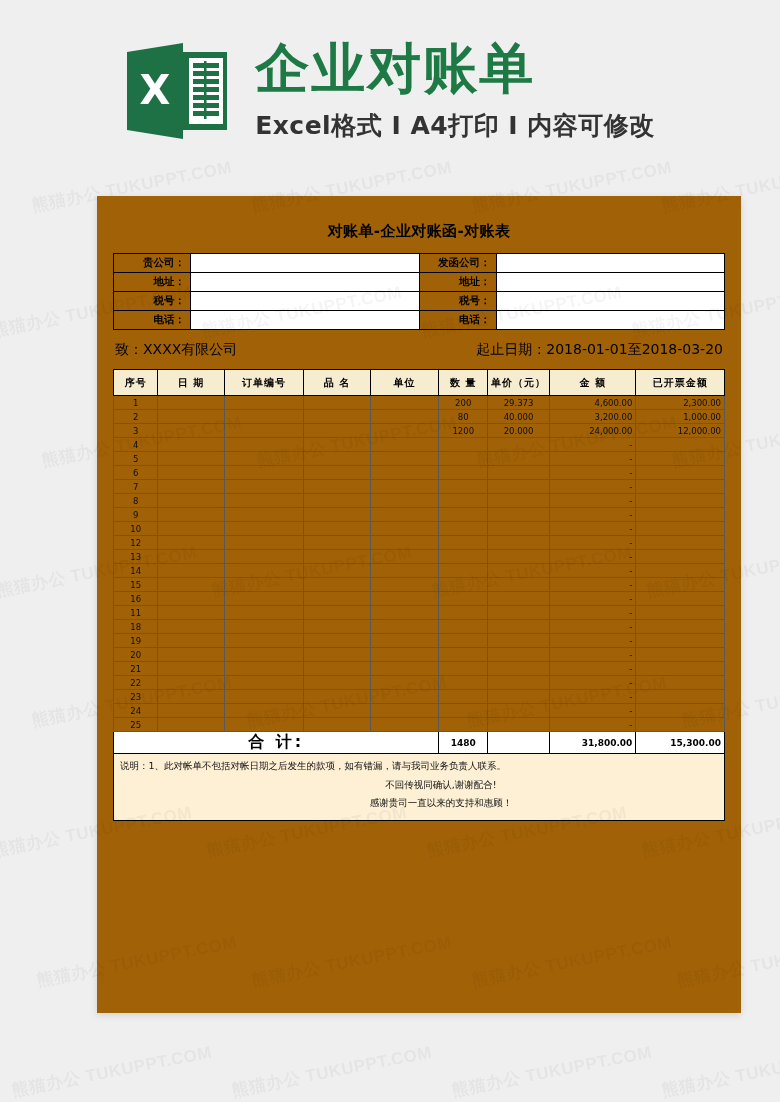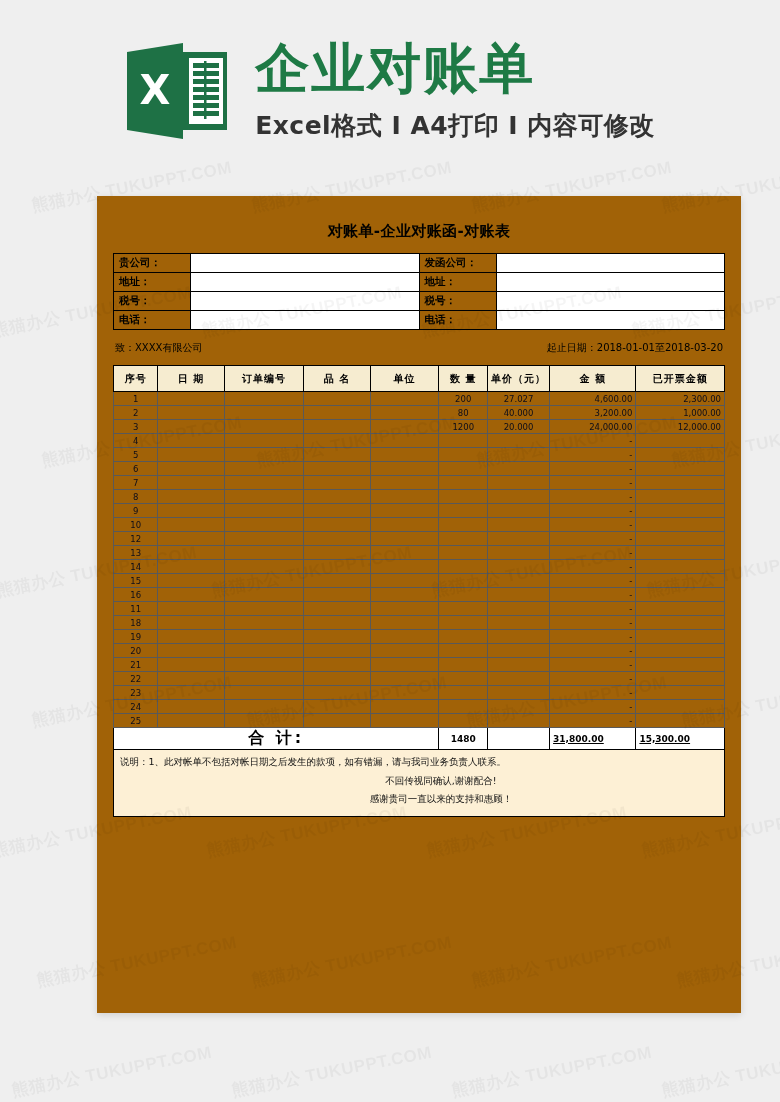--- a/index.html
+++ b/index.html
@@ -113,33 +113,33 @@
     font-size: 10px;
   }
   table.info td {
     border: 1px solid #000;
     height: 18px;
     padding: 0 5px;
     font-family: "DejaVu Sans", "Liberation Sans", sans-serif;
   }
   td.lbl {
     font-weight: bold;
-    text-align: left;
+    text-align: right;
     font-size: 10.5px;
     width: 66px;
     white-space: nowrap;
   }
   td.val { background: #fff; }
 
   
   .addr-row {
     display: flex;
     justify-content: space-between;
     align-items: center;
-    font-size: 10px;
+    font-size: 14px;
     margin: 11px 2px 10px 2px;
     color: #000;
     font-family: "DejaVu Sans", "Liberation Sans", sans-serif;
   }
 
   
   table.ledger {
     width: 100%;
     border-collapse: collapse;
     table-layout: fixed;
@@ -172,21 +172,21 @@
     height: 22px;
     border: 1px solid #000;
   }
   td.total-label {
     text-align: center;
     font-size: 16px;
     letter-spacing: 3px;
     font-weight: bold;
   }
   td.total-qty { text-align: center; font-size: 9px; font-weight: normal; }
-  td.total-amt, td.total-inv { text-align: left; font-size: 9px; font-weight: normal; padding-right: 5px; text-decoration: underline; }
+  td.total-amt, td.total-inv { text-align: right; font-size: 9px; font-weight: normal; padding-right: 5px; }
 
   
   .notes {
     border: 1px solid #000;
     border-top: none;
     background: #fdf0d5;
     padding: 4px 6px 9px 6px;
     font-size: 9.5px;
     line-height: 1.65;
     color: #111;
@@ -307,21 +307,21 @@
         </tr>
       </thead>
       <tbody id="ledger-body">
           <tr>
             <td class="c-no">1</td>
             <td class="c-txt"></td>
             <td class="c-txt"></td>
             <td class="c-txt"></td>
             <td class="c-txt"></td>
             <td class="c-qty">200</td>
-            <td class="c-price">27.027</td>
+            <td class="c-price">29.373</td>
             <td class="c-amt">4,600.00</td>
             <td class="c-inv">2,300.00</td>
           </tr>
           <tr>
             <td class="c-no">2</td>
             <td class="c-txt"></td>
             <td class="c-txt"></td>
             <td class="c-txt"></td>
             <td class="c-txt"></td>
             <td class="c-qty">80</td>

